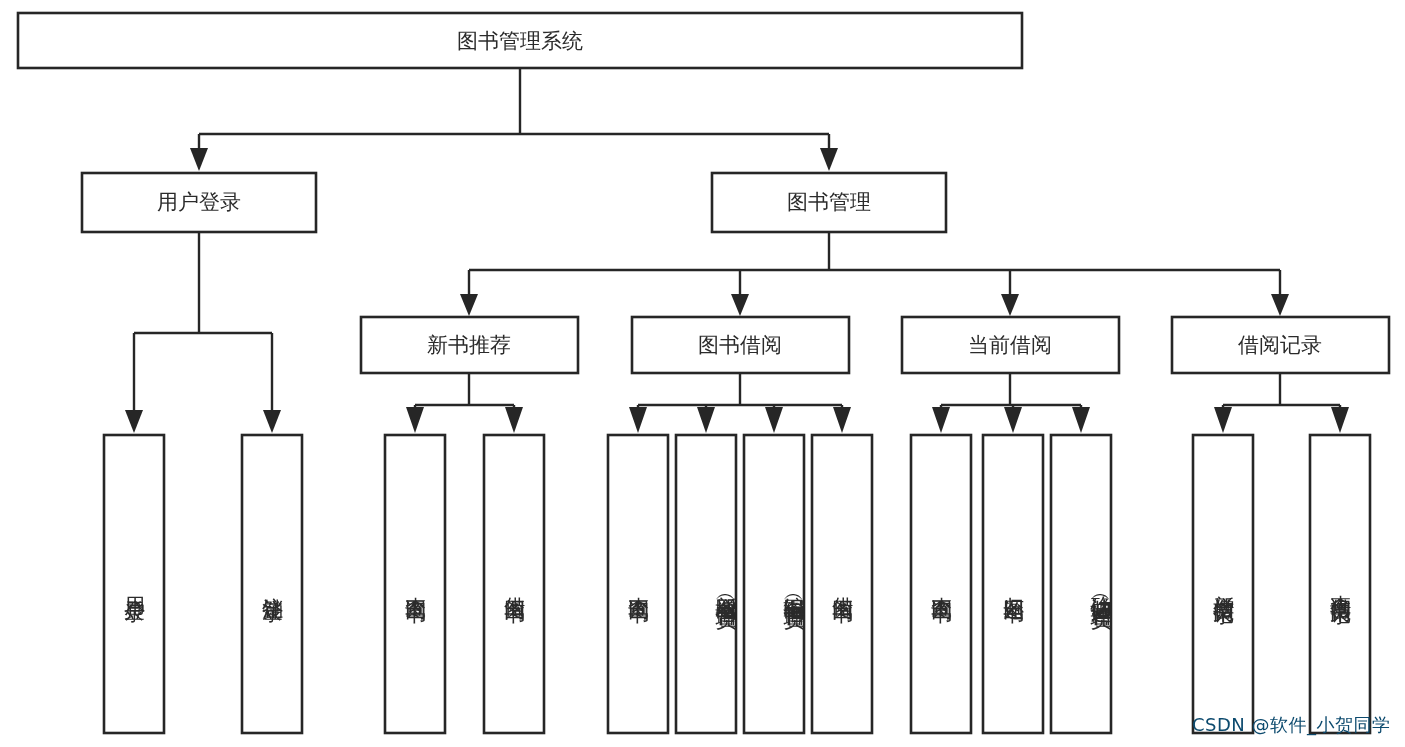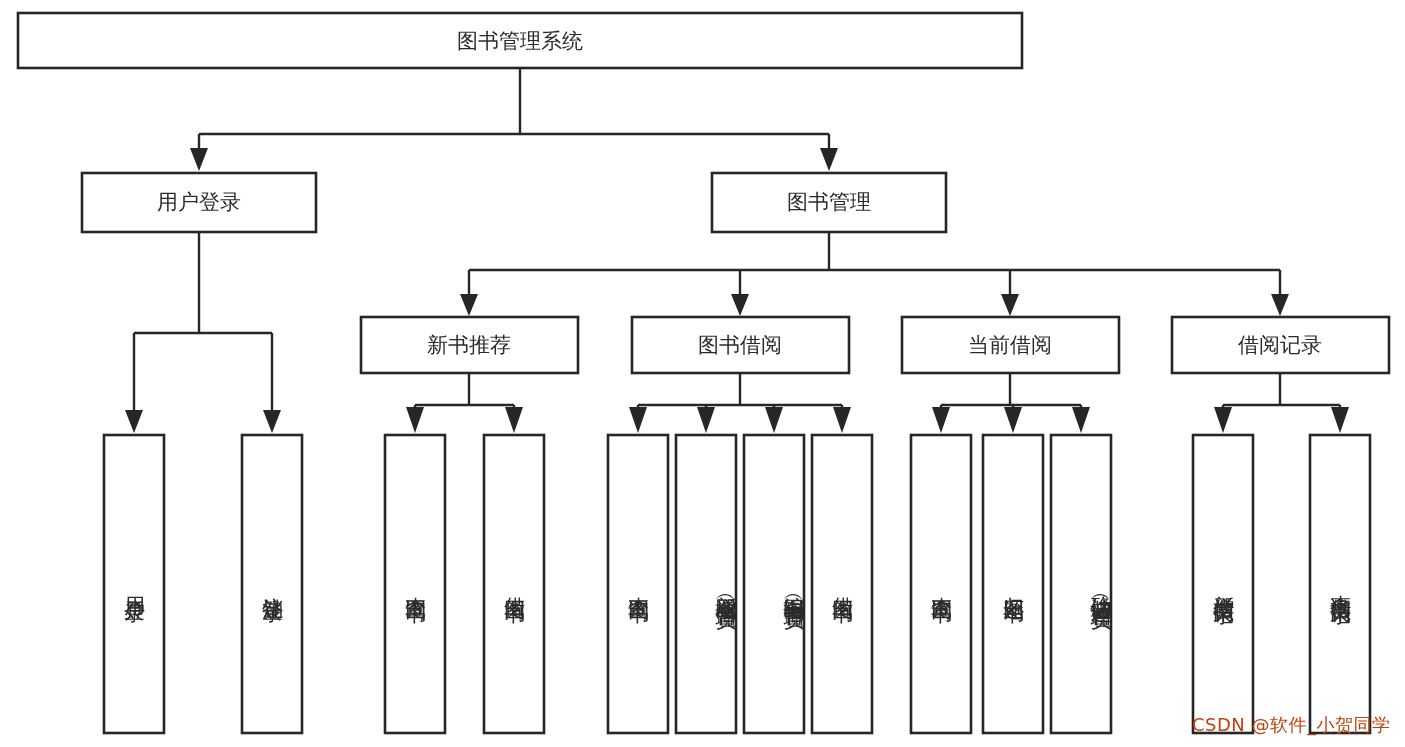--- a/index.html
+++ b/index.html
@@ -63,21 +63,21 @@
     text-align: center;
     white-space: nowrap;
     pointer-events: none;
   }
   .watermark {
     position: absolute;
     left: 1192px;
     top: 713px;
     font-family: "DejaVu Sans", "Liberation Sans", sans-serif;
     font-size: 18px;
-    color: #c2410c;
+    color: #0c4a6e;
     white-space: nowrap;
     letter-spacing: 0.5px;
   }
 </style>
 </head>
 <body>
 
 <div id="diagram-root">
 
   <svg id="flowchart" viewBox="0 0 1405 747">

